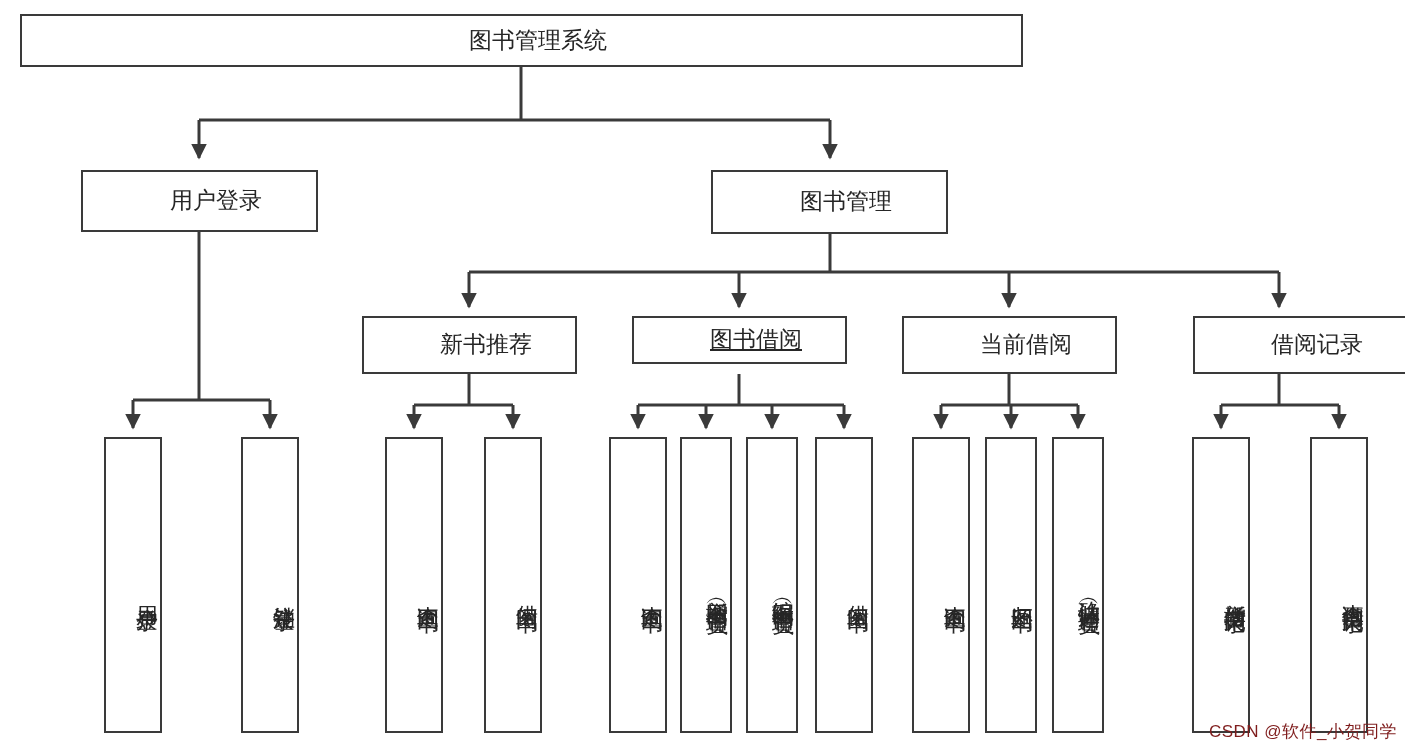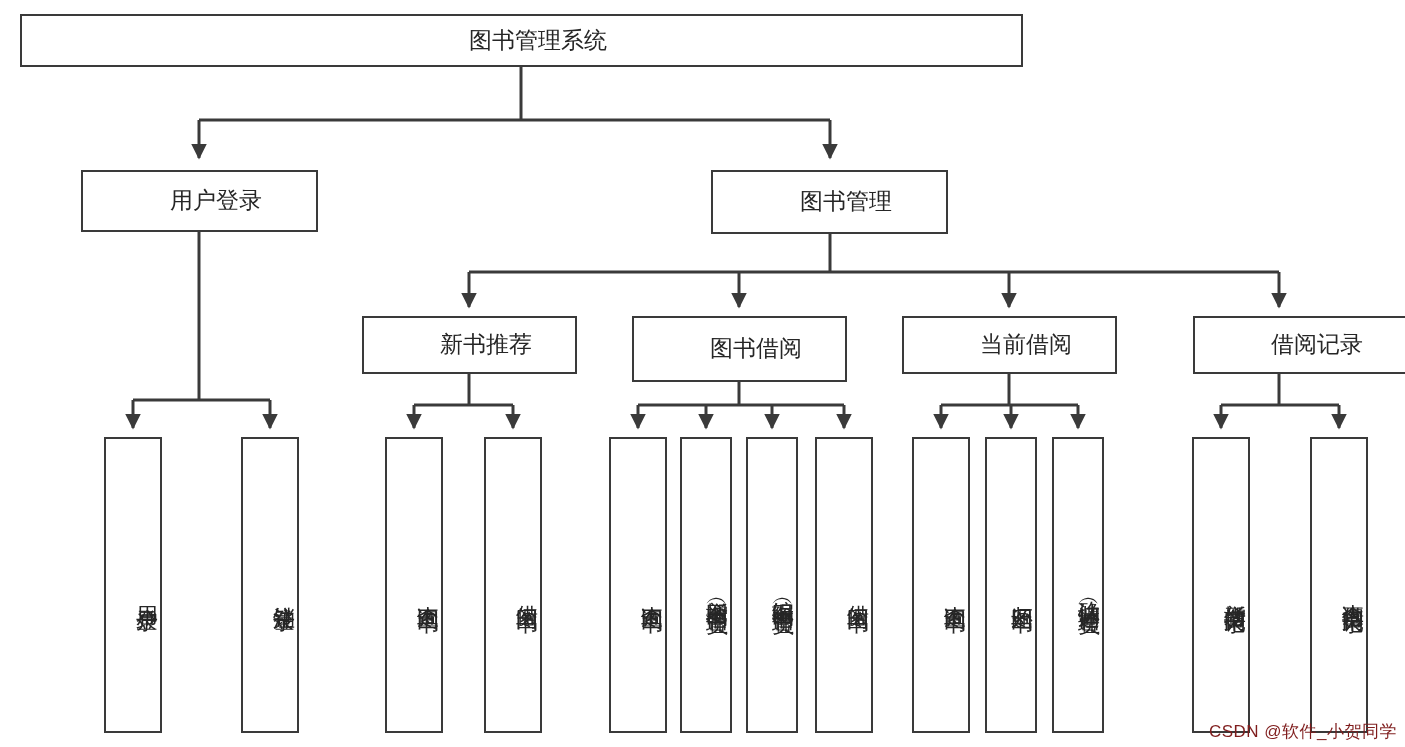--- a/index.html
+++ b/index.html
@@ -128,21 +128,21 @@
   <div class="node horiz" style="left: 81px; top: 170px; width: 237px; height: 62px;">
     <span class="node-label">用户登录</span>
   </div>
   <div class="node horiz" style="left: 711px; top: 170px; width: 237px; height: 64px;">
     <span class="node-label">图书管理</span>
   </div>
 
   <div class="node horiz" style="left: 362px; top: 316px; width: 215px; height: 58px;">
     <span class="node-label">新书推荐</span>
   </div>
-  <div class="node horiz" style="left: 632px; top: 316px; width: 215px; height: 66px;">
+  <div class="node horiz" style="left: 632px; top: 316px; width: 215px; height: 48px; text-decoration: underline;">
     <span class="node-label">图书借阅</span>
   </div>
   <div class="node horiz" style="left: 902px; top: 316px; width: 215px; height: 58px; align-items: center;">
     <span class="node-label">当前借阅</span>
   </div>
   <div class="node horiz" style="left: 1172px; top: 316px; width: 215px; height: 58px; margin-left: 21px;">
     <span class="node-label">借阅记录</span>
   </div>
 
   <div class="node vert" style="left: 104px; top: 437px; width: 58px; height: 296px;">

